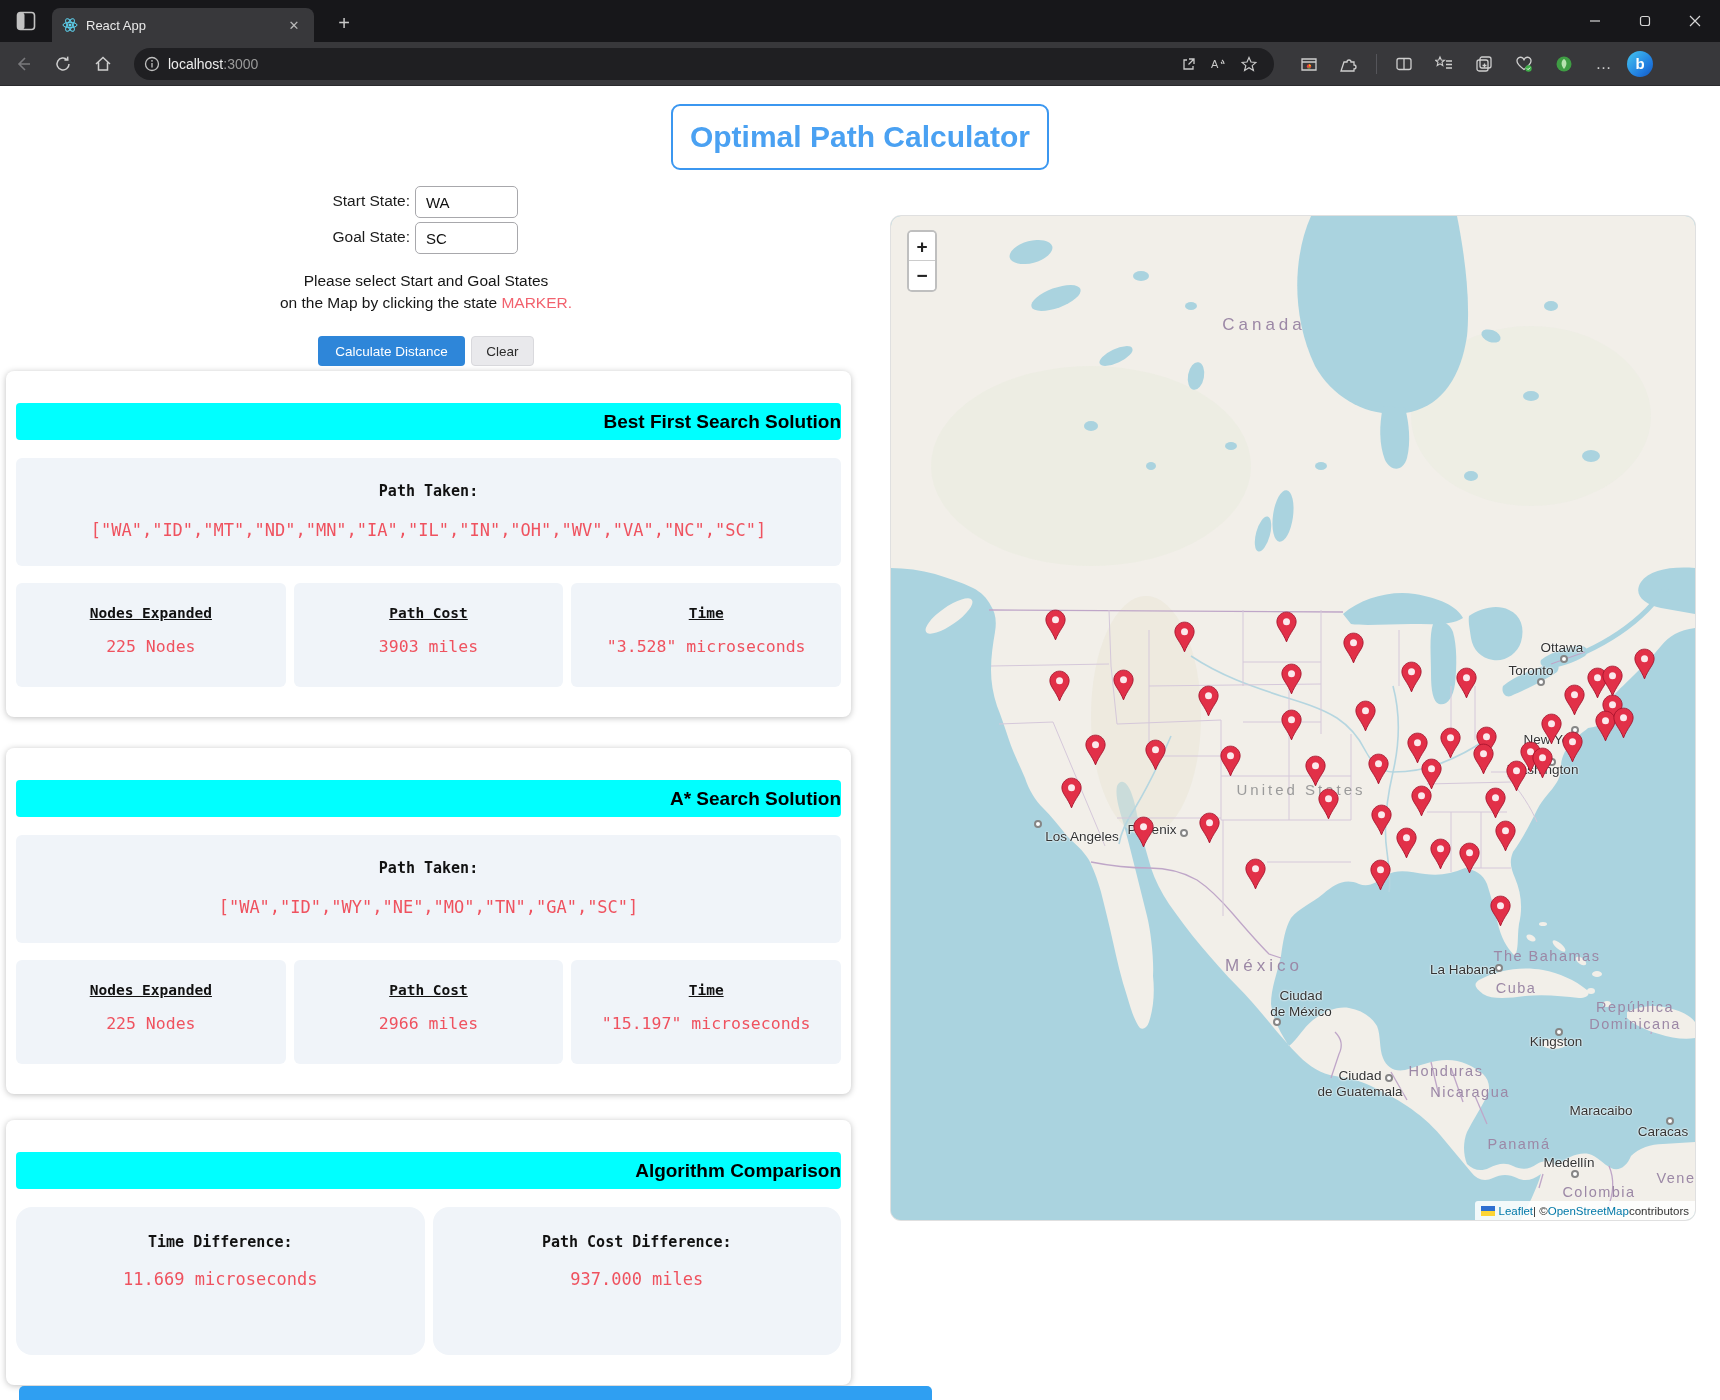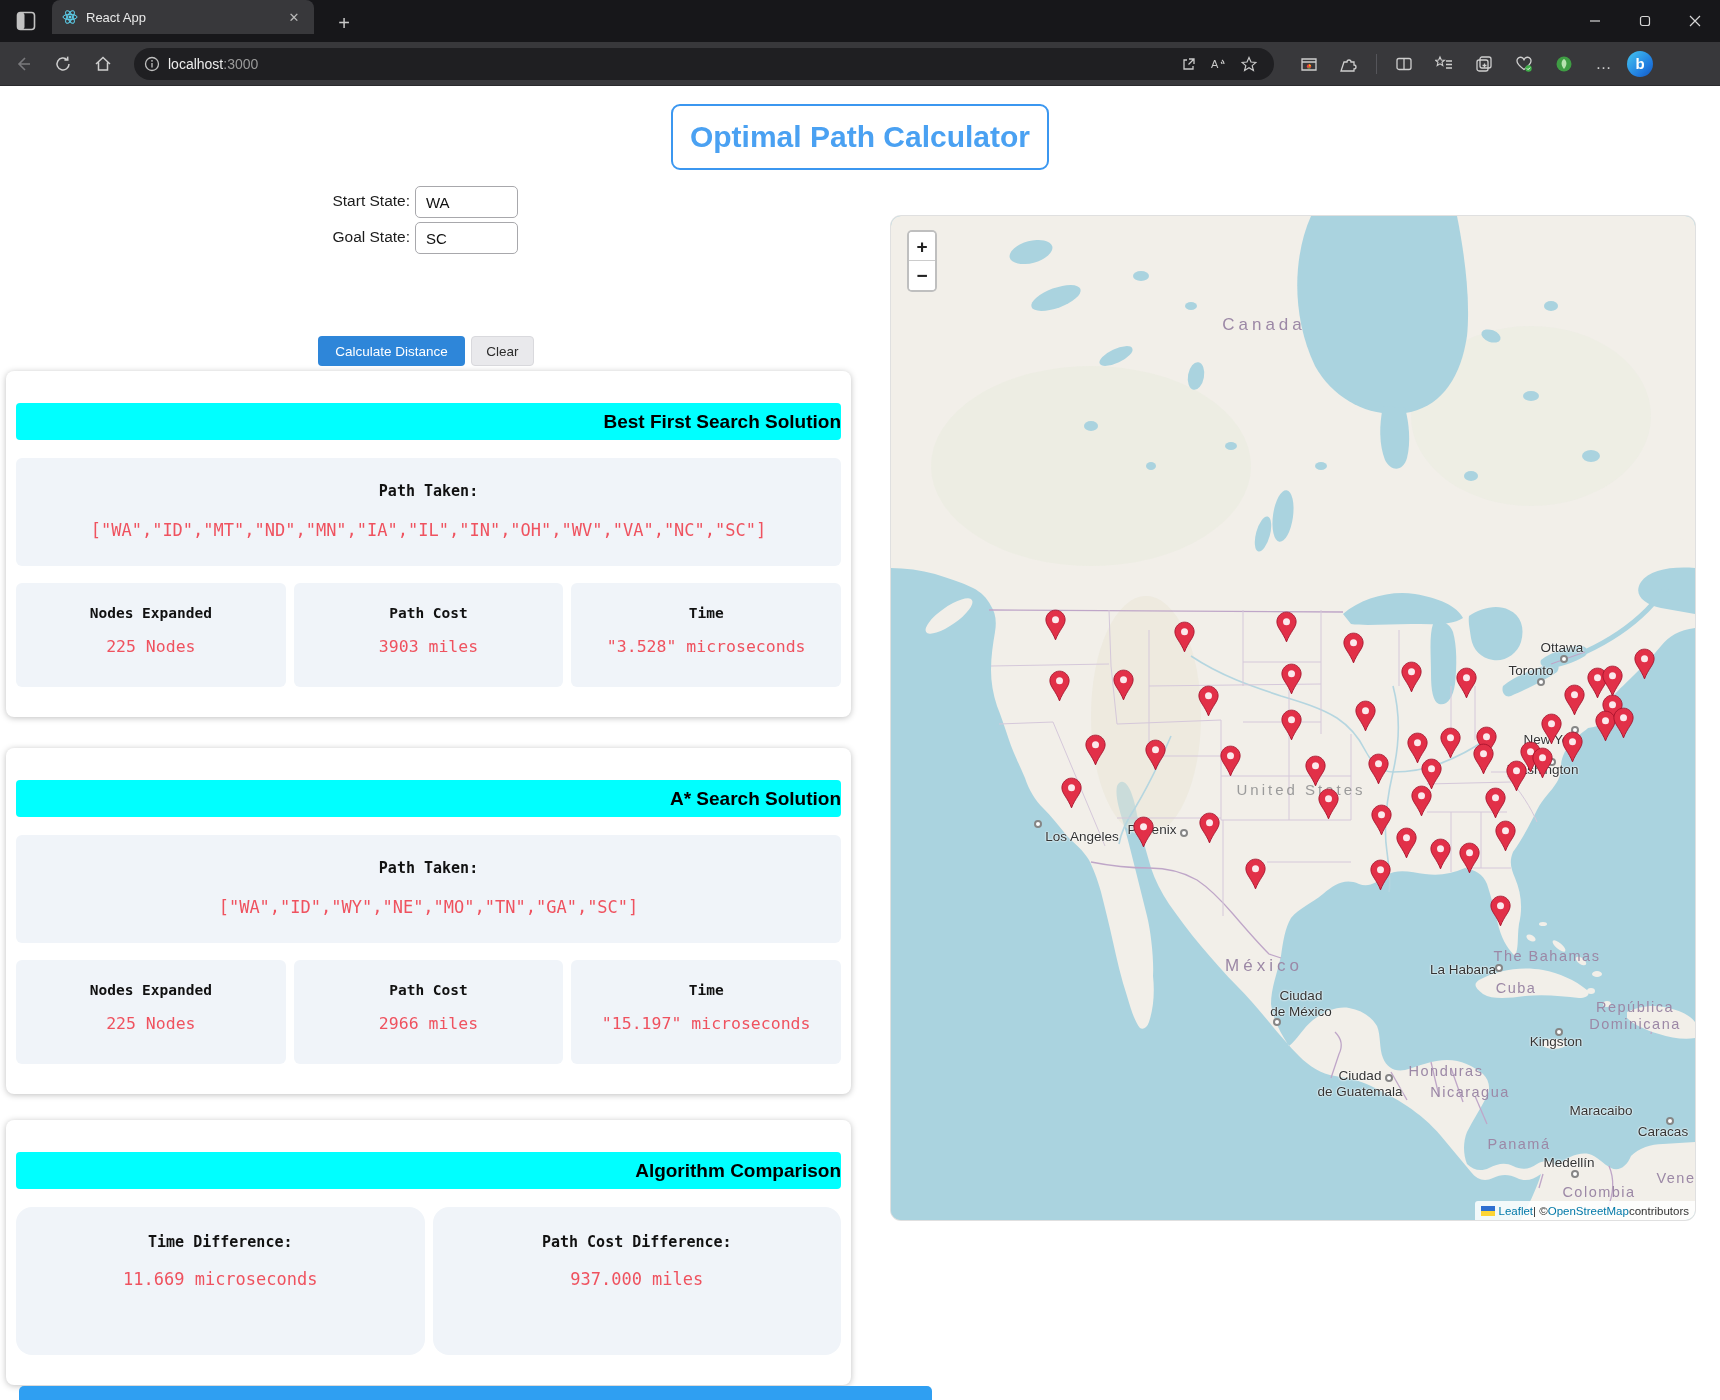--- a/index.html
+++ b/index.html
@@ -2,21 +2,21 @@
 <html><head>
 <meta charset="utf-8">
 <style>
   * { box-sizing: border-box; margin: 0; padding: 0; }
   html,body { width:1720px; height:1400px; overflow:hidden; background:#fff;
     font-family:"Liberation Sans", sans-serif; }
   .window { position:relative; width:1720px; height:1400px; }
 
   
   .titlebar { position:absolute; left:0; top:0; width:1720px; height:42px; background:#17171a; }
-  .tab { position:absolute; left:52px; top:0; width:262px; height:34px; background:#38383b;
+  .tab { position:absolute; left:52px; top:8px; width:262px; height:34px; background:#38383b;
     border-radius:8px 8px 0 0; display:flex; align-items:center; padding:0 10px; }
   .tab-title { color:#e9e9e9; font-size:13px; margin-left:8px; flex:1; }
   .tab-close { color:#b9b9b9; font-size:13px; width:20px; text-align:center; cursor:default; }
   .newtab { position:absolute; left:330px; top:10px; color:#c9c9c9; font-size:20px; width:28px; height:28px;
     text-align:center; line-height:26px; }
   .ws-icon { position:absolute; left:16px; top:11px; }
   .wincontrols { position:absolute; right:0; top:0; height:42px; display:flex; }
   .wc { width:50px; height:42px; display:flex; align-items:center; justify-content:center; }
 
   .toolbar { position:absolute; left:0; top:42px; width:1720px; height:44px; background:#38383b;
@@ -61,21 +61,21 @@
   .card-cyan { height:37px; background:#00ffff; border-radius:4px; display:flex; align-items:center;
     justify-content:flex-end; }
   .card-cyan span { font-size:19px; font-weight:bold; color:#000; }
   .pathbox { margin-top:18px; height:108px; background:#f0f4f9; border-radius:6px; text-align:center; }
   .pathbox .pt-label { padding-top:24px; font-family:"DejaVu Sans Mono",monospace; font-weight:bold;
     font-size:15px; color:#111; }
   .pathbox .pt-value { margin-top:20px; font-family:"DejaVu Sans Mono",monospace; font-size:17px; color:#ef525f; }
   .stats { margin-top:17px; display:flex; gap:8px; }
   .stat { flex:1; height:104px; background:#f0f4f9; border-radius:6px; text-align:center; }
   .stat .st-label { padding-top:22px; font-family:"DejaVu Sans Mono",monospace; font-weight:bold;
-    font-size:14.5px; color:#111; }
+    font-size:14.5px; color:#111;text-decoration:underline; }
   .stat .st-value { margin-top:16px; font-family:"DejaVu Sans Mono",monospace; font-size:16.5px; color:#ef525f; }
   .cmp-row { margin-top:18px; display:flex; gap:8px; }
   .cmp { flex:1; height:148px; background:#f0f4f9; border-radius:16px; text-align:center; }
   .cmp .st-label { padding-top:26px; font-family:"DejaVu Sans Mono",monospace; font-weight:bold;
     font-size:15px; color:#111; }
   .cmp .st-value { margin-top:18px; font-family:"DejaVu Sans Mono",monospace; font-size:17px; color:#ef525f; }
 
   .partial-bar { position:absolute; left:19px; top:1300px; width:913px; height:14px;
     background:#2f9ff2; border-radius:5px 5px 0 0; }
 
@@ -250,20 +250,24 @@
 
     <div class="title-box">
       <span>Optimal Path Calculator</span>
     </div>
 
     <label class="frm-label" style="left:270px; top:106px;">Start State:</label>
     <input class="frm-input" style="top: 100px;" value="WA">
     <label class="frm-label" style="left:270px; top:142px;">Goal State:</label>
     <input class="frm-input" style="top: 136px;" value="SC">
 
+    <div class="instructions">
+      <div>Please select Start and Goal States</div>
+      <div><span>on the Map by clicking the state </span><span class="marker-word">MARKER.</span></div>
+    </div>
 
     <button class="btn-calc">Calculate Distance</button>
     <button class="btn-clear">Clear</button>
 
     <div class="card" style="top:285px;">
       <div class="card-cyan">
           <span>Best First Search Solution</span>
         </div>
       <div class="pathbox">
         <div class="pt-label">Path Taken:</div>

